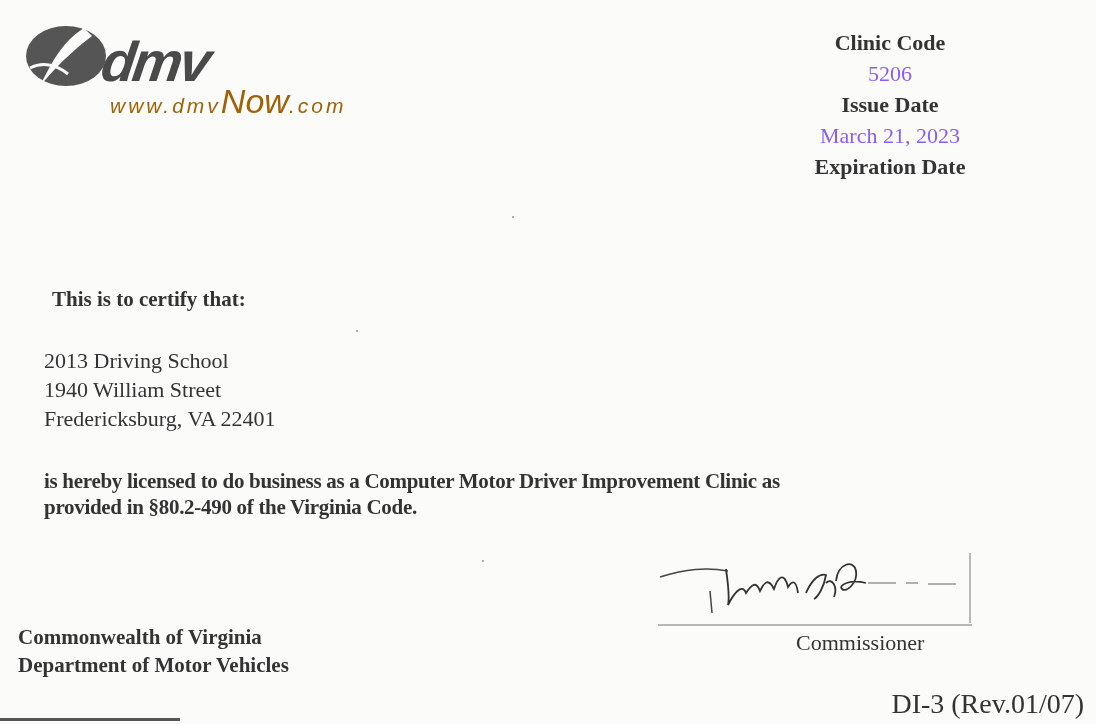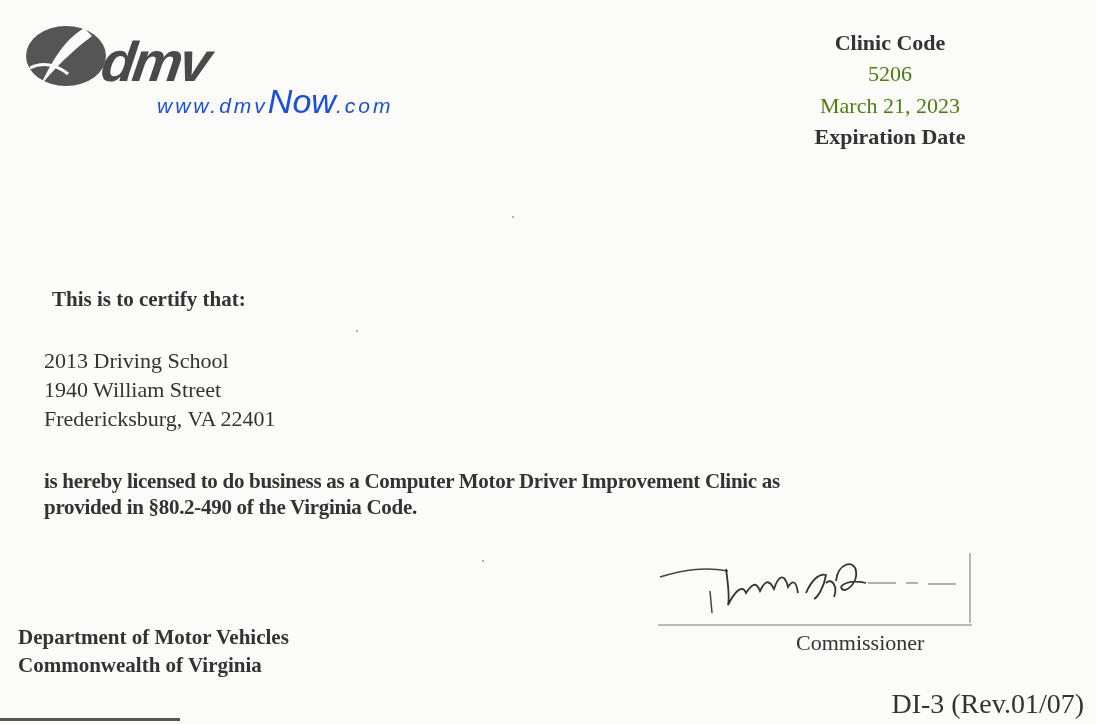--- a/index.html
+++ b/index.html
@@ -14,28 +14,27 @@
     .logo-swoosh { position: absolute; left: 0; top: 2px; width: 90px; height: 68px; }
     .logo-word {
       position: absolute; left: 80px; top: 14px;
       font-family: "Liberation Sans", "DejaVu Sans", sans-serif;
       font-weight: bold; font-style: italic; font-size: 56px; line-height: 56px;
       letter-spacing: -3px; color: #4a4a4a; transform: skewX(-8deg);
     }
     .logo-url {
       position: absolute; left: 88px; top: 62px;
       font-family: "Liberation Sans", "DejaVu Sans", sans-serif;
-      font-style: italic; font-size: 21px; letter-spacing: 3px; color: #1d4ed8;
+      font-style: italic; font-size: 21px; letter-spacing: 3px; color: #a16207;
       white-space: nowrap;
-      margin-left: 47px;
     }
     .logo-url .now { font-size: 34px; letter-spacing: 0; font-style: italic; }
     .meta { position: absolute; left: 790px; top: 28px; width: 200px; text-align: center; }
     .meta .lbl { font-weight: bold; font-size: 22px; line-height: 30px; color: #333; }
-    .meta .val { font-size: 22px; line-height: 32px; color: #4d7c0f; }
+    .meta .val { font-size: 22px; line-height: 32px; color: #8b5cf6; }
     .certify { position: absolute; left: 44px; top: 287px; font-weight: bold; font-size: 21px; color: #333; margin-left: 8px; }
     .address { position: absolute; left: 44px; top: 346px; font-size: 22px; line-height: 29px; color: #333; }
     .body-text {
       position: absolute; left: 44px; top: 468px; width: 920px;
       font-weight: bold; font-size: 21px; line-height: 26px; color: #333;
       letter-spacing: -0.3px;
     }
     .signature { position: absolute; left: 656px; top: 553px; width: 320px; height: 78px; }
     .commissioner { position: absolute; left: 796px; top: 630px; font-size: 22px; color: #333; }
     .agency { position: absolute; left: 18px; top: 623px; font-weight: bold; font-size: 21px; line-height: 28px; color: #333; }
@@ -56,20 +55,21 @@
     </svg>
     <div class="logo-word">dmv</div>
     <div class="logo-url">
       <span>www.dmv</span><span class="now">Now</span><span>.com</span>
     </div>
   </div>
 
   <div class="meta">
     <div class="lbl">Clinic Code</div>
     <div class="val">5206</div>
+    <div class="lbl">Issue Date</div>
     <div class="val">March 21, 2023</div>
     <div class="lbl">Expiration Date</div>
   </div>
 
   <div class="certify">This is to certify that:</div>
 
   <div class="address">
     <div>2013 Driving School</div>
     <div>1940 William Street</div>
     <div>Fredericksburg, VA 22401</div>
@@ -86,22 +86,22 @@
     <path d="M70 16 C72 30, 74 44, 72 52 C78 40, 86 30, 90 40 C94 34, 100 26, 104 38 C108 30, 112 24, 118 36 C122 24, 128 18, 132 34 C136 28, 140 26, 142 40" stroke="#333" stroke-width="1.8" fill="none"></path>
     <path d="M150 40 C156 26, 164 20, 170 22 C168 34, 162 44, 158 46 M170 30 C176 24, 182 34, 178 44" stroke="#333" stroke-width="1.8" fill="none"></path>
     <path d="M180 28 C182 10, 198 6, 200 18 C202 30, 190 40, 186 36 C182 32, 194 26, 210 30" stroke="#333" stroke-width="1.8" fill="none"></path>
     <path d="M212 30 L240 30 M250 30 L262 30 M272 31 L300 31" stroke="#666" stroke-width="1" fill="none"></path>
     <path d="M314 0 L314 70" stroke="#777" stroke-width="1" fill="none"></path>
     <path d="M2 72 L316 72" stroke="#777" stroke-width="1" fill="none"></path>
   </svg>
   <div class="commissioner">Commissioner</div>
 
   <div class="agency">
+    <div>Commonwealth of Virginia</div>
     <div>Department of Motor Vehicles</div>
-    <div>Commonwealth of Virginia</div>
   </div>
 
   <div class="form-code">DI-3 (Rev.01/07)</div>
 
   <div class="speck" style="left:512px;top:216px;"></div>
   <div class="speck" style="left:482px;top:560px;"></div>
   <div class="speck" style="left:356px;top:330px;"></div>
   <div class="bottom-rule"></div>
 </div>
 

